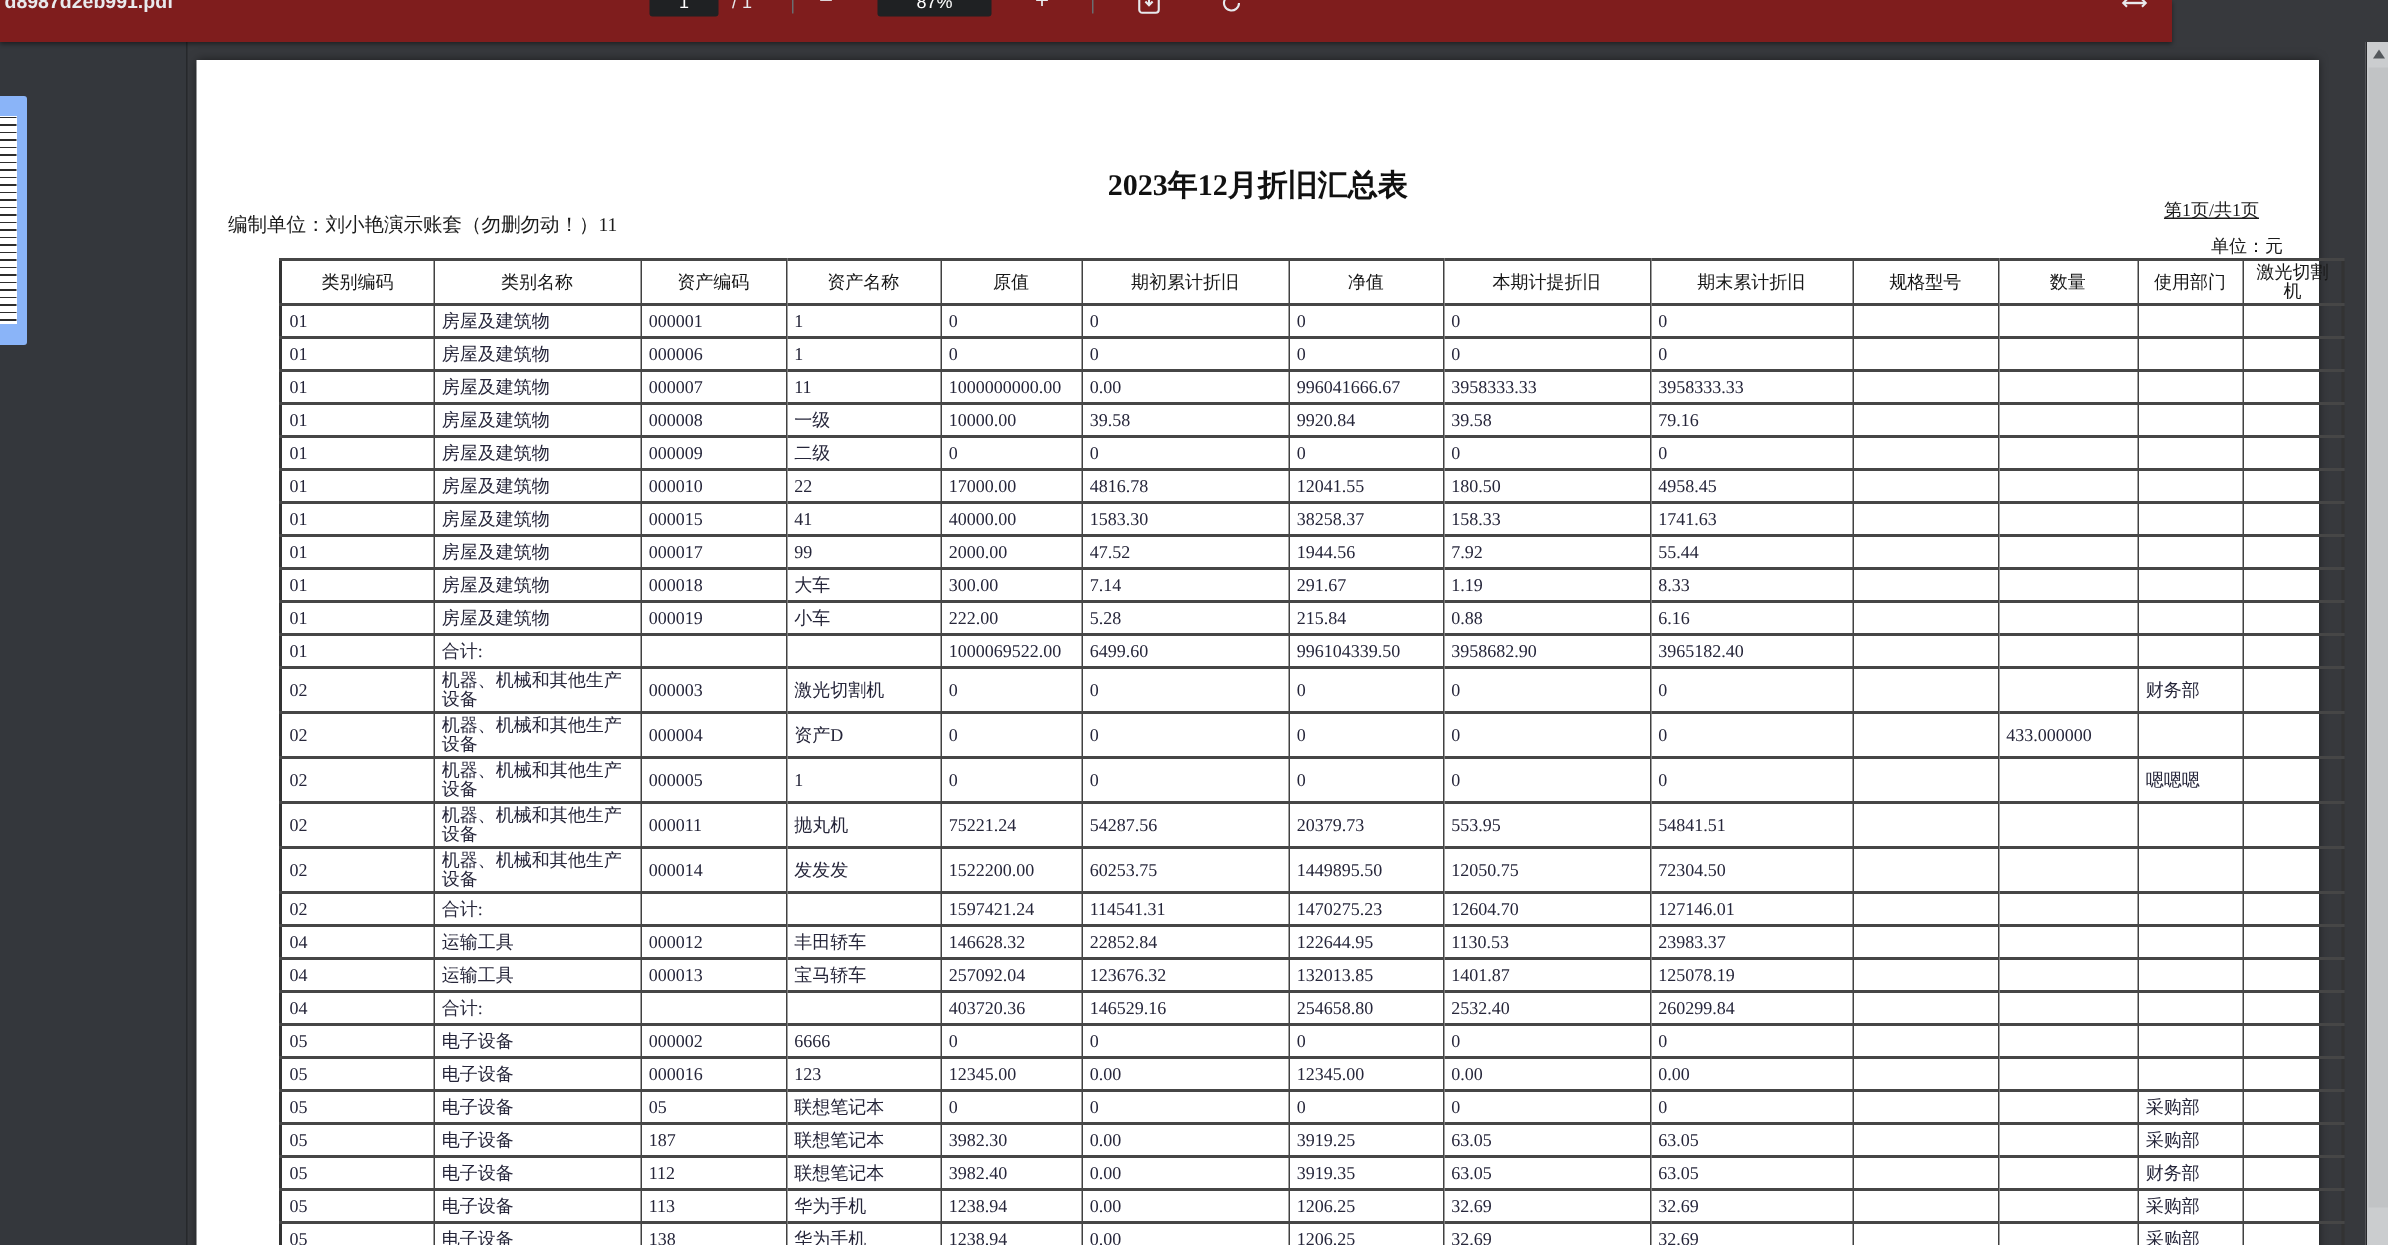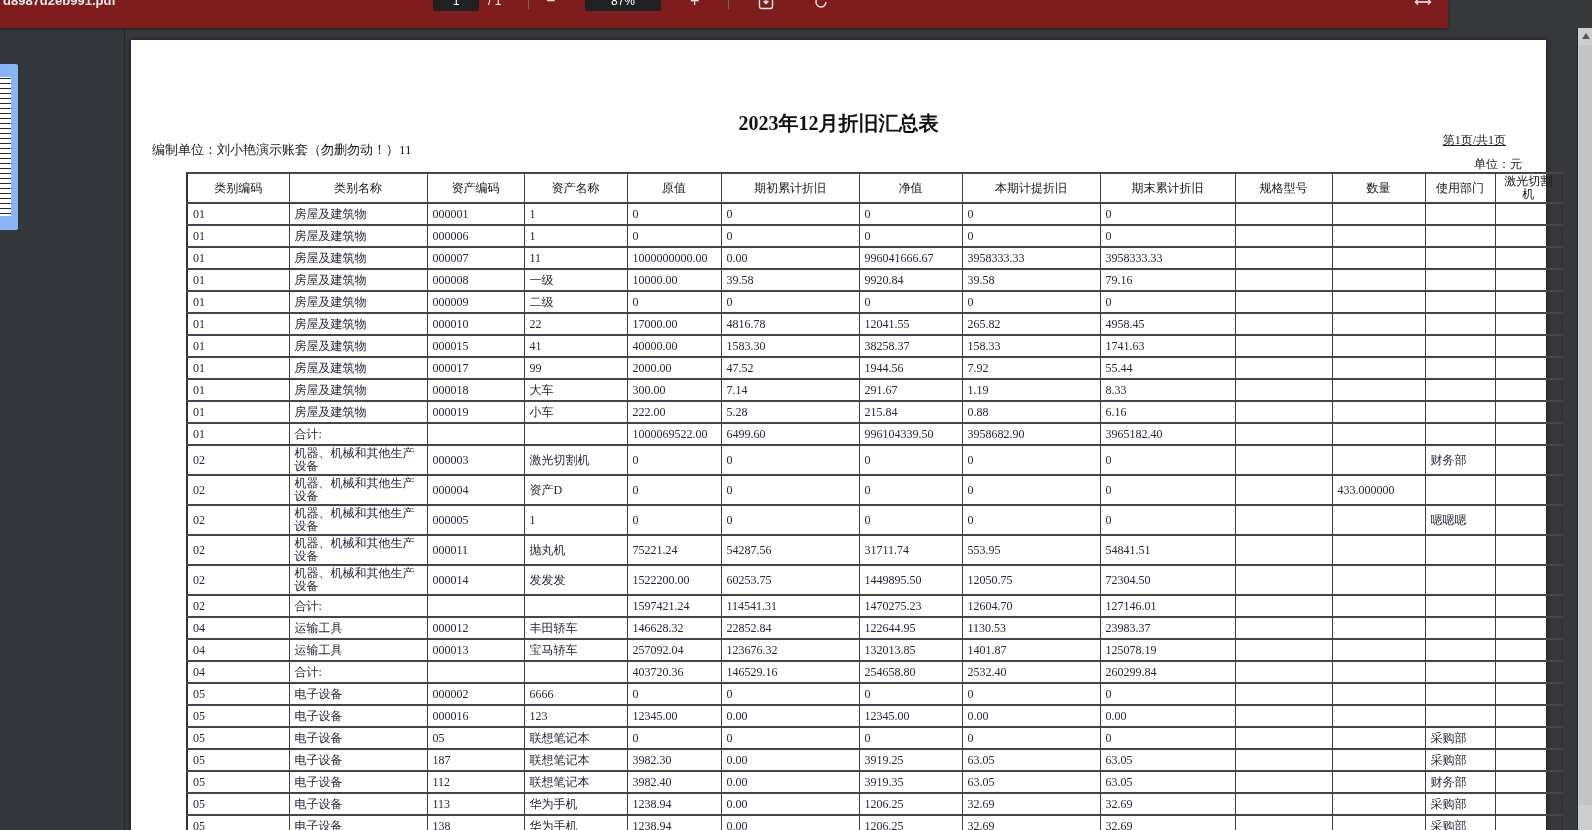--- a/index.html
+++ b/index.html
@@ -254,21 +254,21 @@
             <td></td>
           </tr>
           <tr>
             <td>01</td>
             <td>房屋及建筑物</td>
             <td>000010</td>
             <td>22</td>
             <td>17000.00</td>
             <td>4816.78</td>
             <td>12041.55</td>
-            <td>265.82</td>
+            <td>180.50</td>
             <td>4958.45</td>
             <td></td>
             <td></td>
             <td></td>
             <td></td>
           </tr>
           <tr>
             <td>01</td>
             <td>房屋及建筑物</td>
             <td>000015</td>
@@ -388,21 +388,21 @@
             <td>嗯嗯嗯</td>
             <td></td>
           </tr>
           <tr>
             <td>02</td>
             <td>机器、机械和其他生产设备</td>
             <td>000011</td>
             <td>抛丸机</td>
             <td>75221.24</td>
             <td>54287.56</td>
-            <td>31711.74</td>
+            <td>20379.73</td>
             <td>553.95</td>
             <td>54841.51</td>
             <td></td>
             <td></td>
             <td></td>
             <td></td>
           </tr>
           <tr>
             <td>02</td>
             <td>机器、机械和其他生产设备</td>

